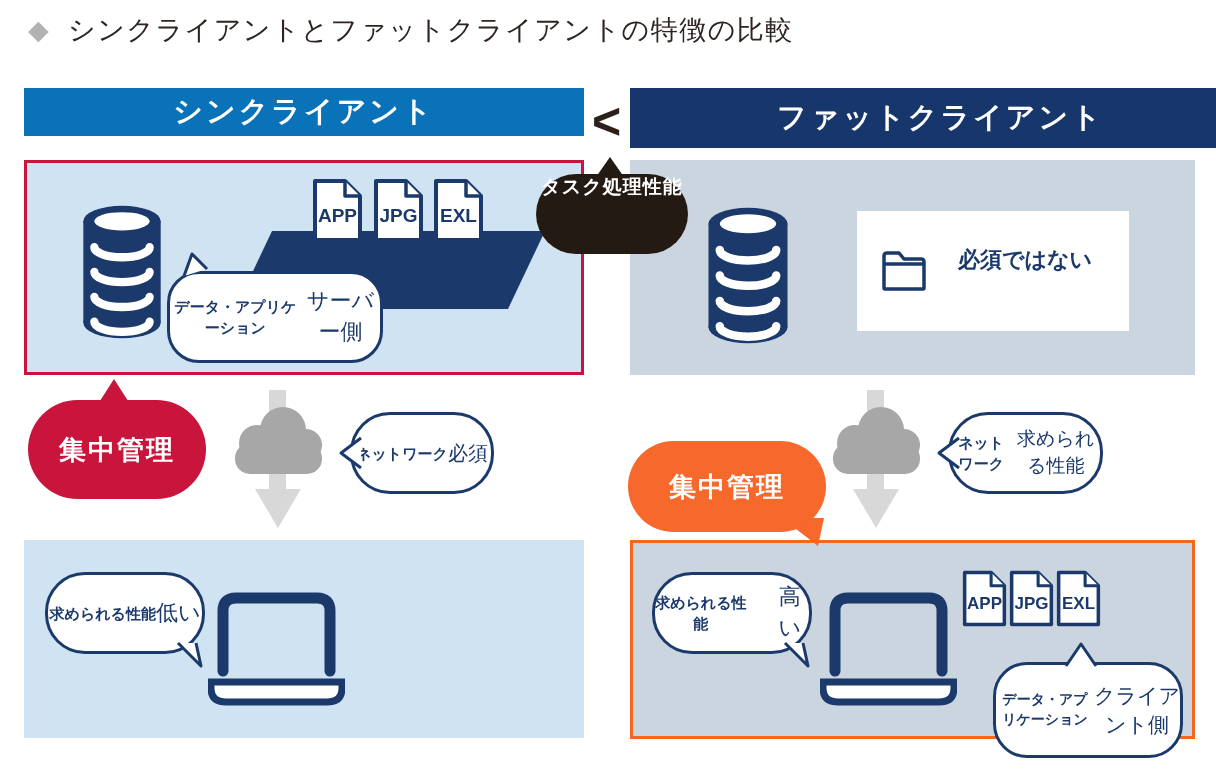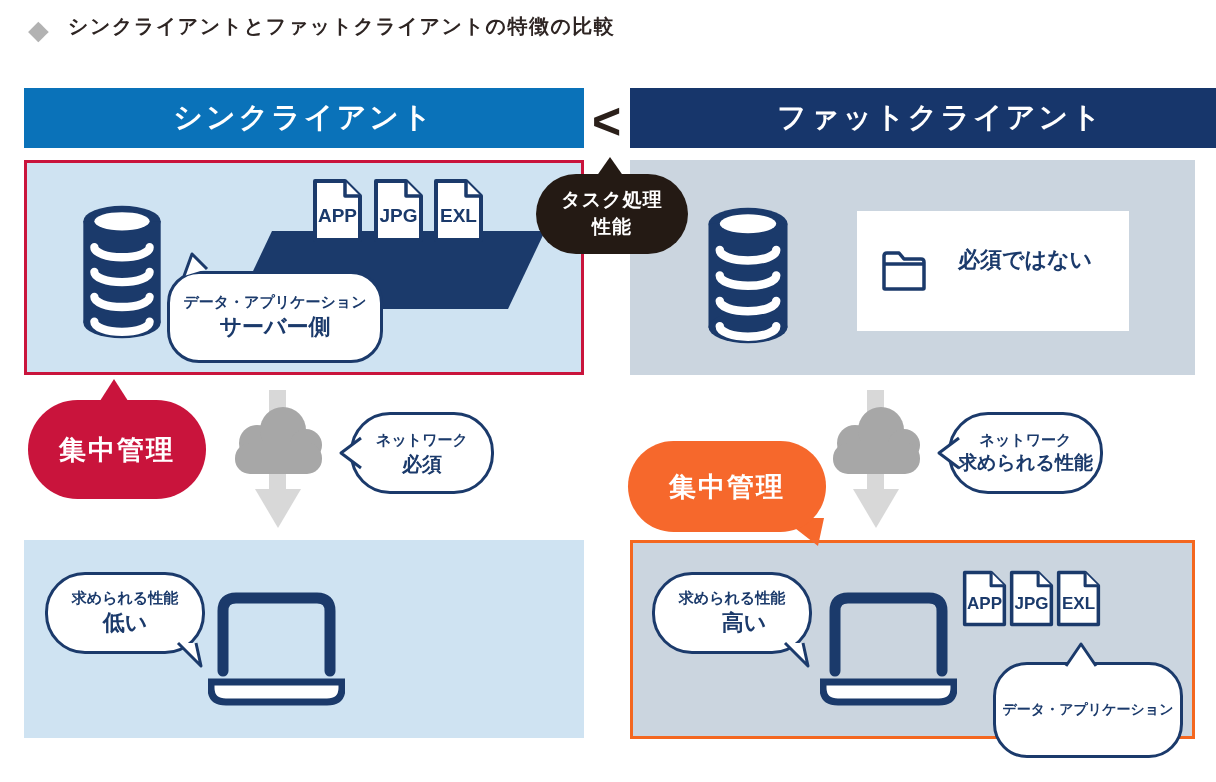--- a/index.html
+++ b/index.html
@@ -2,57 +2,57 @@
 <html><head>
 <meta charset="utf-8">
 <style>
   html,body{margin:0;padding:0;background:#ffffff;}
   body{font-family:"Liberation Sans","DejaVu Sans",sans-serif;}
   #stage{position:relative;width:1216px;height:782px;background:#ffffff;overflow:hidden;}
   .abs{position:absolute;}
 
   
   .title-diamond{font-size:27px;color:#b2b2b2;line-height:1;}
-  .page-title{font-size:20px;font-weight:bold;color:#2e2523;letter-spacing:1.5px;line-height:1.2;}
+  .page-title{font-size:27px;font-weight:normal;color:#2e2523;letter-spacing:1.5px;line-height:1.2;}
 
   
   .col-header{display:flex;align-items:center;justify-content:center;color:#ffffff;
               font-size:29px;font-weight:bold;letter-spacing:3px;}
   .hdr-thin{background:#0a72b9;}
   .hdr-fat{background:#17366b;padding-left:28px;}
   .lt-op{font-size:50px;font-weight:900;color:#2b201a;line-height:1;transform:scaleY(1.05);}
 
   
   .panel{box-sizing:border-box;}
   .panel-thin{background:#cfe3f2;}
   .panel-fat{background:#cbd5df;}
   .border-red{border:3px solid #c9143c;}
   .border-orange{border:3px solid #f4671f;}
 
   
   .bubble{box-sizing:border-box;background:#ffffff;border:3px solid #1b3a6b;
-          display:flex;flex-direction:column;align-items:center;justify-content:center;
+          display:flex;flex-direction:row;align-items:center;justify-content:center;
           text-align:center;color:#1b3a6b;line-height:1.4;z-index:3;}
   .bubble .l1{font-size:15px;font-weight:bold;}
-  .bubble .l2{font-size:21px;font-weight:bold;}
+  .bubble .l2{font-size:21px;font-weight:normal;}
   .tail{z-index:4;}
 
   
   .pill{display:flex;align-items:center;justify-content:center;color:#ffffff;
         font-size:27px;font-weight:bold;letter-spacing:2px;z-index:3;}
   .pill-red{background:#c9143c;border-radius:50px;}
   .pill-orange{background:#f6682c;border-radius:46px;}
   .tri-up-red{width:0;height:0;border-left:16px solid transparent;border-right:16px solid transparent;
               border-bottom:25px solid #c9143c;z-index:2;}
   .tri-up-black{width:0;height:0;border-left:14px solid transparent;border-right:14px solid transparent;
               border-bottom:20px solid #241a14;z-index:6;}
 
   
-  .task-bubble{background:#241a14;border-radius:40px;display:flex;flex-direction:column;
-               align-items:center;justify-content:center;color:#ffffff;z-index:6;line-height:1.4;}
+  .task-bubble{background:#241a14;border-radius:40px;display:flex;flex-direction:row;
+               align-items:flex-start;justify-content:center;color:#ffffff;z-index:6;line-height:1.4;}
   .task-bubble span{font-size:19px;font-weight:bold;letter-spacing:1px;}
 
   
   .doc{z-index:3;}
   .doc svg{position:absolute;left:0;top:0;}
   .doc .doc-label{position:absolute;left:0;top:58%;transform:translateY(-50%);width:100%;
                   text-align:center;font-weight:bold;color:#1b3a6b;}
 
   
   .fs-card{background:#ffffff;z-index:2;}
@@ -61,21 +61,21 @@
   svg{display:block;}
 </style>
 </head>
 <body>
 
 <div id="stage">
 
   <span class="abs title-diamond" style="left:28px;top:17px;">◆</span>
   <div class="abs page-title" style="left:68px;top:14px;">シンクライアントとファットクライアントの特徴の比較</div>
 
-  <div class="abs col-header hdr-thin" style="left:24px;top:88px;width:560px;height:60px;">シンクライアント</div>
+  <div class="abs col-header hdr-thin" style="left:24px;top:88px;width:560px;height:48px;">シンクライアント</div>
   <div class="abs col-header hdr-fat" style="left:630px;top:88px;width:565px;height:60px;">ファットクライアント</div>
   <div class="abs lt-op" style="left:592px;top:96px;">&lt;</div>
 
   <div class="abs panel panel-thin border-red" style="left:24px;top:160px;width:560px;height:215px;z-index:1;"></div>
   <div class="abs panel panel-fat" style="left:630px;top:160px;width:565px;height:215px;z-index:1;"></div>
 
   <svg class="abs" style="left:80px;top:202px;z-index:2;" width="84" height="140" viewBox="0 0 90 152">
     <ellipse cx="45" cy="21" rx="42" ry="17" fill="#1b3a6b"></ellipse>
     <rect x="3" y="21" width="84" height="110" fill="#1b3a6b"></rect>
     <ellipse cx="45" cy="131" rx="42" ry="17" fill="#1b3a6b"></ellipse>
@@ -240,18 +240,19 @@
   <div class="abs doc" style="left:1056px;top:567px;width:45px;height:63px;">
     <svg width="45" height="63" viewBox="0 0 51 65">
       <path d="M3,3 H33 L48,18 V62 H3 Z" fill="#ffffff" stroke="#1b3a6b" stroke-width="4" stroke-linejoin="round"></path>
       <path d="M33,3 V18 H48" fill="#ffffff" stroke="#1b3a6b" stroke-width="3.5" stroke-linejoin="round"></path>
     </svg>
     <span class="doc-label" style="font-size:17px;">EXL</span>
   </div>
 
   <div class="abs bubble" style="left:993px;top:662px;width:190px;height:96px;border-radius:34px;z-index:6;">
     <span class="l1" style="font-size:14px;">データ・アプリケーション</span>
+    <span class="l2" style="font-size:21px;">クライアント側</span>
   </div>
   <svg class="abs tail" style="left:1062px;top:641px;z-index:7;" width="38" height="26" viewBox="0 0 38 26">
     <path d="M4,25 L19,3 L34,25" fill="#ffffff" stroke="#1b3a6b" stroke-width="3" stroke-linejoin="round"></path>
   </svg>
 
 </div>
 
 </body></html>

